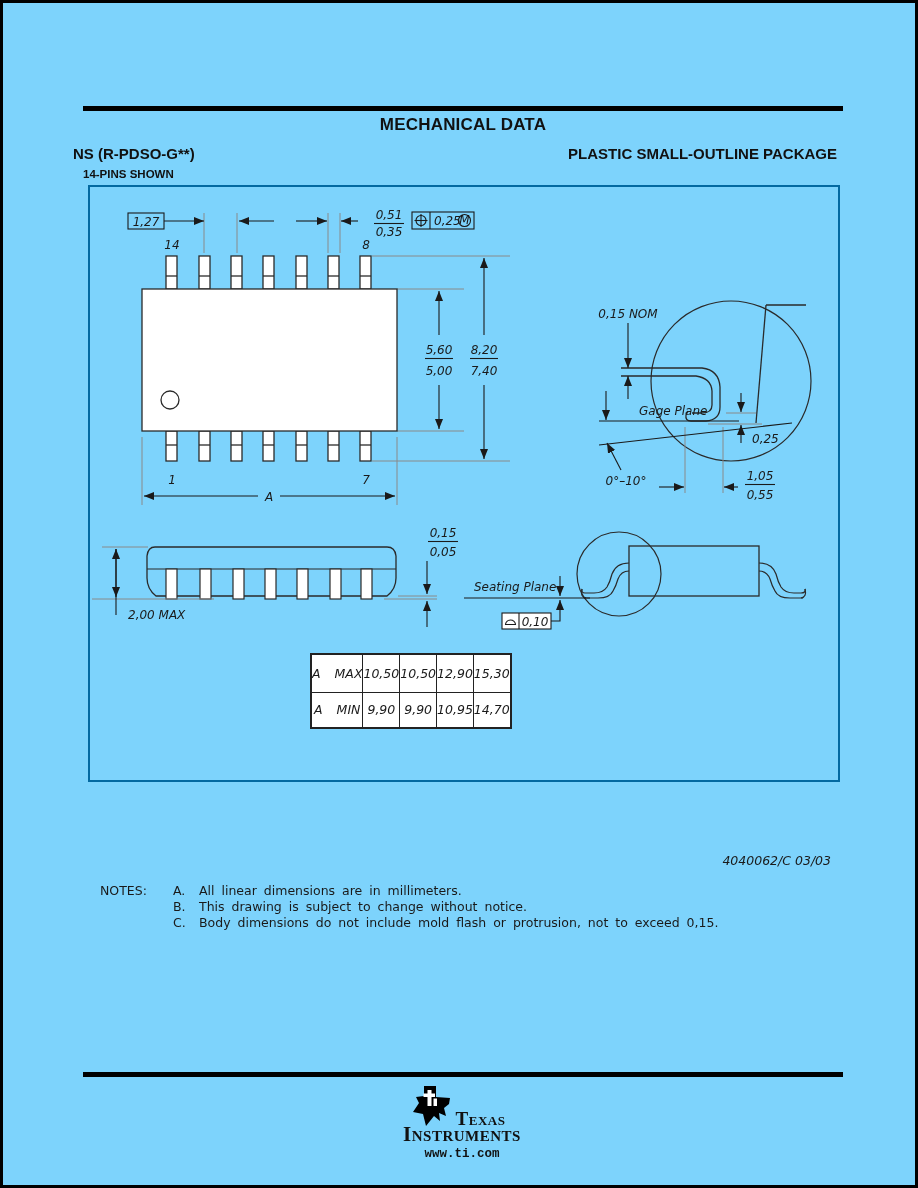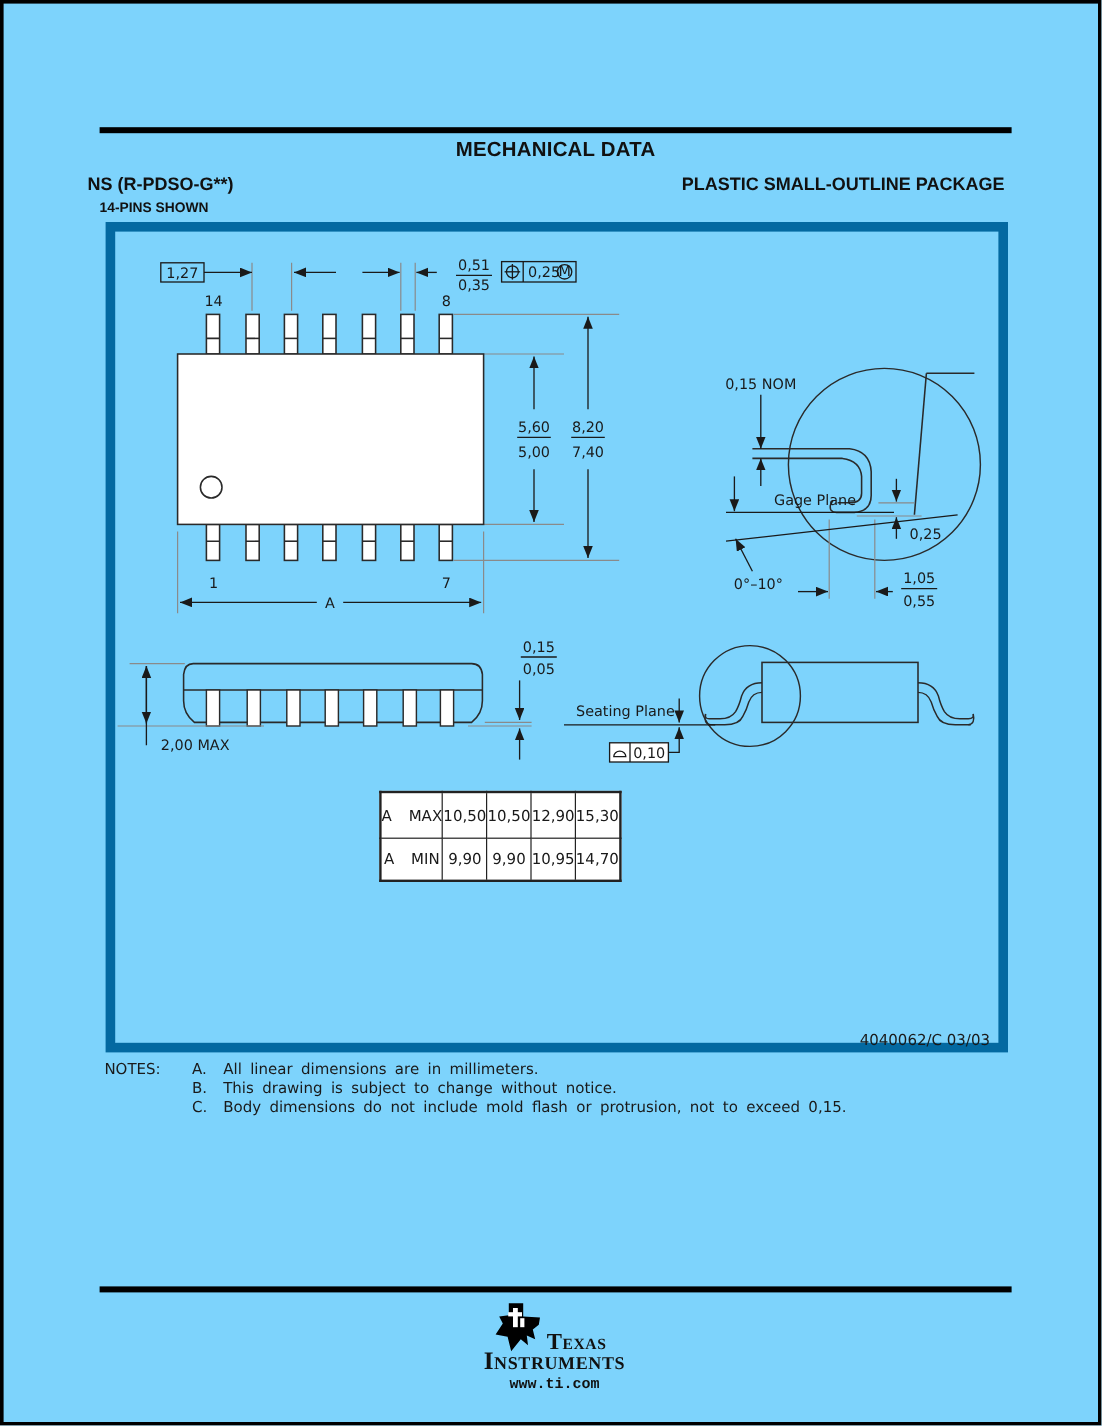--- a/index.html
+++ b/index.html
@@ -7,34 +7,34 @@
         box-sizing:border-box;font-family:"DejaVu Sans",sans-serif;color:#111;overflow:hidden;}
   .rule{position:absolute;background:#000;}
   .title{position:absolute;left:80px;top:112px;width:760px;text-align:center;
          font-family:"Liberation Sans",sans-serif;font-weight:bold;font-size:17px;letter-spacing:.2px;}
   .pkg-left{position:absolute;left:70px;top:142px;font-family:"Liberation Sans",sans-serif;
             font-weight:bold;font-size:15px;}
   .pkg-right{position:absolute;right:78px;top:142px;font-family:"Liberation Sans",sans-serif;
              font-weight:bold;font-size:15px;}
   .pins-shown{position:absolute;left:80px;top:165px;font-family:"Liberation Sans",sans-serif;
               font-weight:bold;font-size:11.5px;}
-  .draw-box{position:absolute;left:85px;top:182px;width:752px;height:692px;
-            border:8px solid #0369a1;box-sizing:border-box;}
+  .draw-box{position:absolute;left:85px;top:182px;width:752px;height:597px;
+            border:2px solid #0369a1;box-sizing:border-box;font-style:italic;}
   svg text{font-family:"DejaVu Sans",sans-serif;font-size:12px;fill:#1a1a1a;}
   .dim-table{position:absolute;left:220px;top:466px;border-collapse:collapse;
              font-size:12.5px;color:#1a1a1a;background:#fff;}
   .dim-table td{border:1px solid #222;text-align:center;padding:0;}
   .dim-table{border:2px solid #222;}
   .corner-cell{position:relative;width:88px;height:43px;}
   .corner-top{position:absolute;top:4px;right:6px;font-size:12px;}
   .corner-bottom{position:absolute;bottom:4px;left:5px;font-size:12px;}
   .vcol{width:54px;}
   .row-label .dim-letter{margin-right:14px;}
   .doc-num{position:absolute;right:7px;top:666px;font-size:12.5px;color:#1a1a1a;}
-  .notes{position:absolute;left:84px;top:880px;font-size:12.5px;color:#1a1a1a;word-spacing:3px;}
+  .notes{position:absolute;left:97px;top:880px;font-size:12.5px;color:#1a1a1a;word-spacing:3px;}
   .note-row{display:flex;line-height:16px;}
   .note-label{width:55px;}
   .note-id{margin-left:18px;width:26px;}
   .footer-rule{position:absolute;left:80px;top:1069px;width:760px;height:5px;background:#000;}
   .brand{position:absolute;left:0;top:1082px;width:918px;display:flex;flex-direction:column;align-items:center;}
   .brand-row1{display:flex;align-items:flex-end;margin-left:-8px;}
   .brand-tx{font-family:"Liberation Serif",serif;font-variant:small-caps;font-weight:bold;
             font-size:19px;line-height:17px;margin-left:5px;letter-spacing:.5px;}
   .brand-tx2{font-family:"Liberation Serif",serif;font-variant:small-caps;font-weight:bold;
              font-size:21px;line-height:19px;letter-spacing:.5px;margin-top:-2px;}

